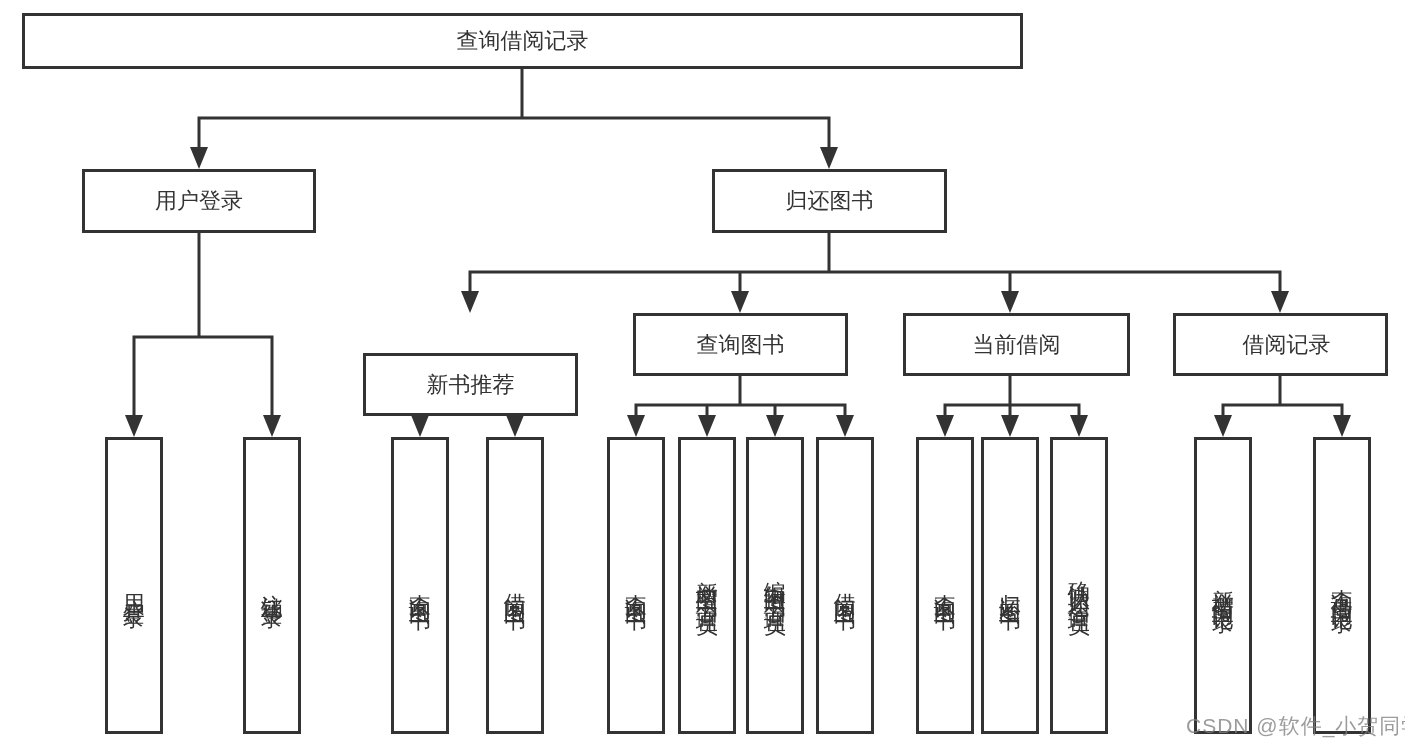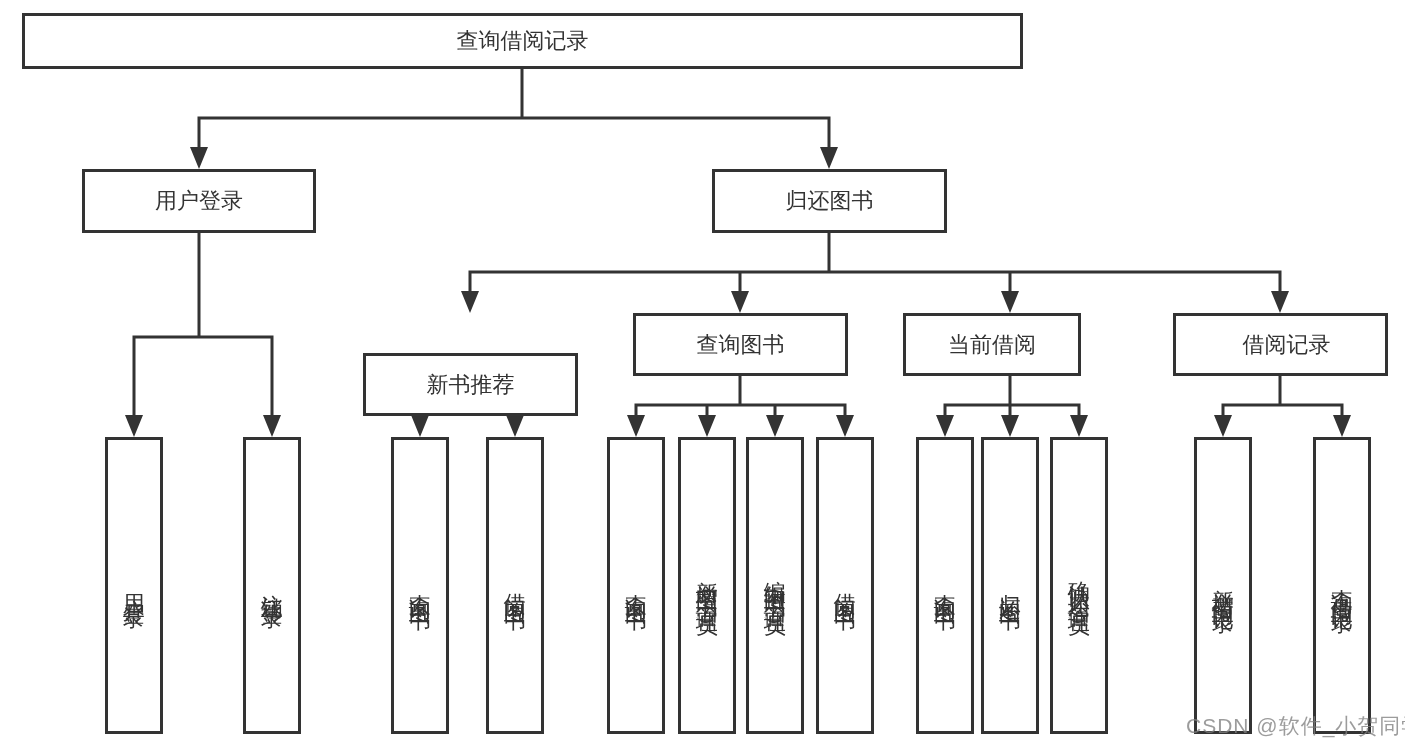--- a/index.html
+++ b/index.html
@@ -17,21 +17,21 @@
   .leaf{top:437px;width:58px;height:297px;}
   .leaf .lbl{
     writing-mode:vertical-rl;text-orientation:mixed;letter-spacing:5px;white-space:nowrap;
   }
   
   .pos-root{left:22px;top:13px;width:1001px;height:56px;}
   .pos-l2-0{left:82px;top:169px;width:234px;height:64px;}
   .pos-l2-1{left:712px;top:169px;width:235px;height:64px;}
   .pos-l3-0{left:363px;top:313px;width:215px;height:63px;margin-top:40px;}
   .pos-l3-1{left:633px;top:313px;width:215px;height:63px;}
-  .pos-l3-2{left:903px;top:313px;width:178px;height:63px;text-align:center;}
+  .pos-l3-2{left:903px;top:313px;width:227px;height:63px;text-align:center;}
   .pos-l3-3{left:1173px;top:313px;width:215px;height:63px;padding-left:12px;}
   .pos-a1{left:105px;} .pos-a2{left:243px;}
   .pos-b1{left:391px;} .pos-b2{left:486px;}
   .pos-c1{left:607px;} .pos-c2{left:678px;} .pos-c3{left:746px;} .pos-c4{left:816px;}
   .pos-d1{left:916px;} .pos-d2{left:981px;} .pos-d3{left:1050px;}
   .pos-e1{left:1194px;} .pos-e2{left:1313px;}
   .watermark{
     position:absolute;left:1186px;top:712px;z-index:2;
     font-size:21px;letter-spacing:1px;white-space:nowrap;
     color:rgba(128,128,128,0.78);

